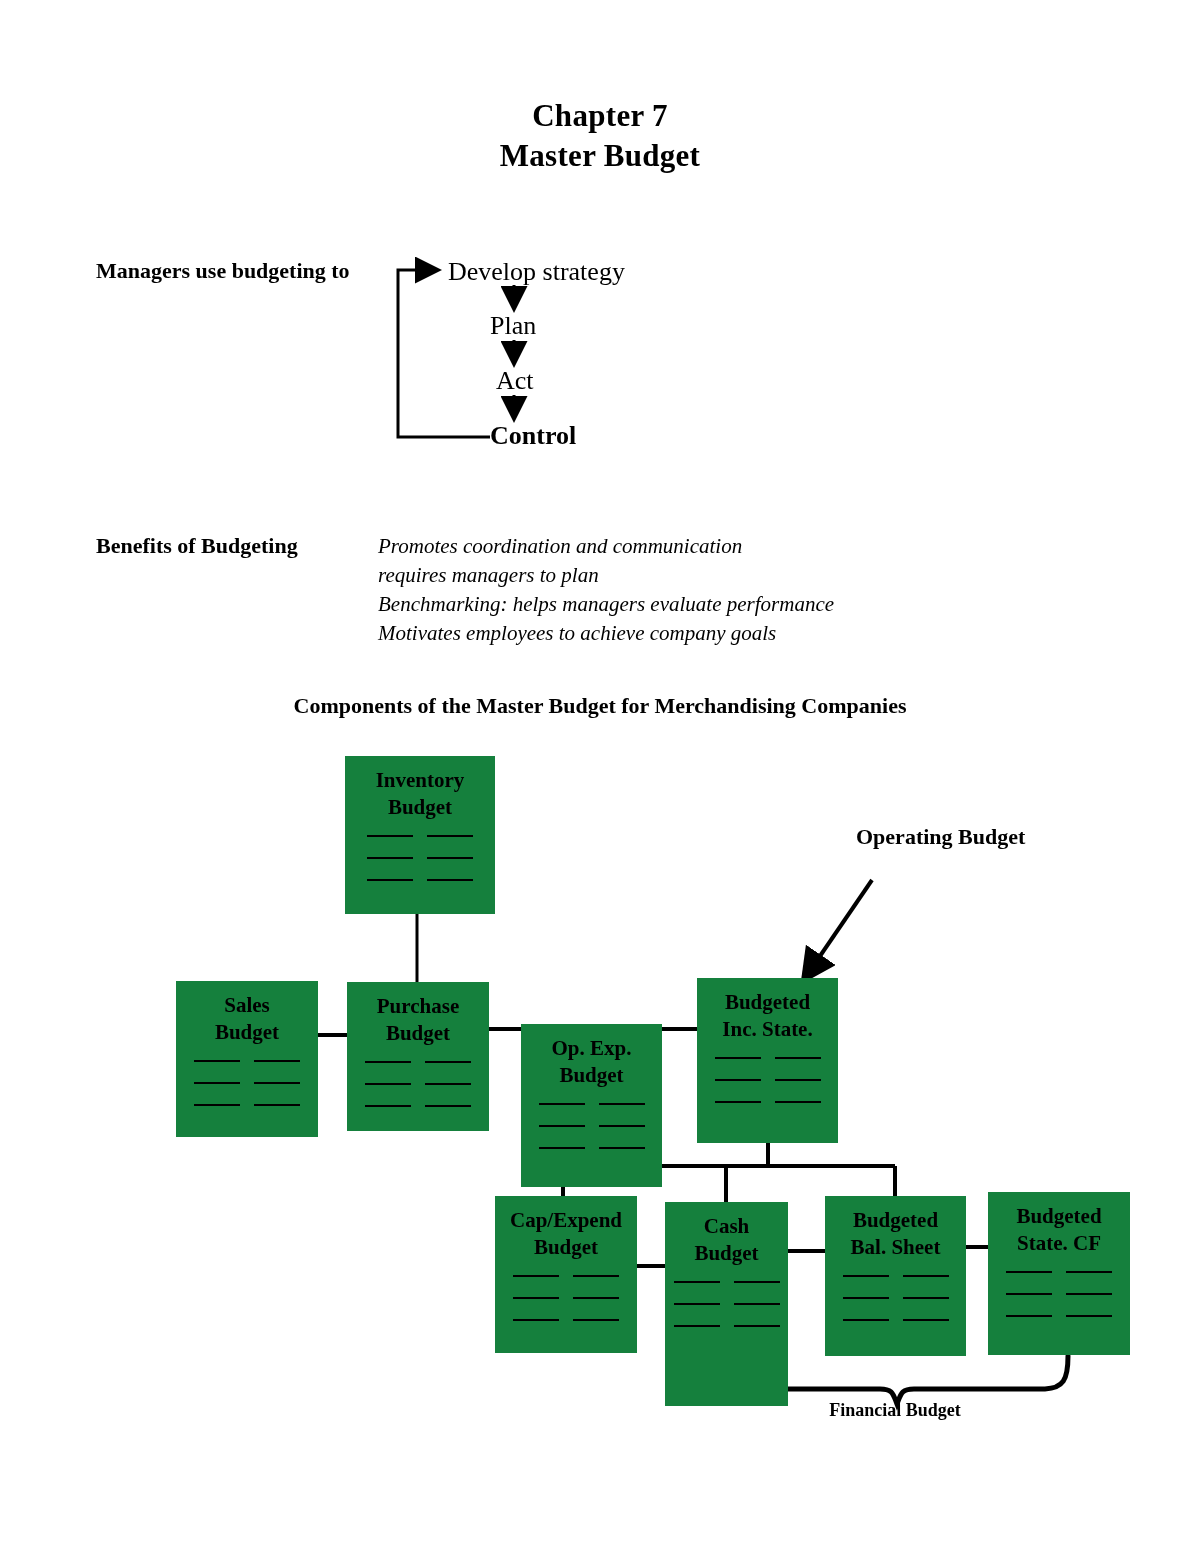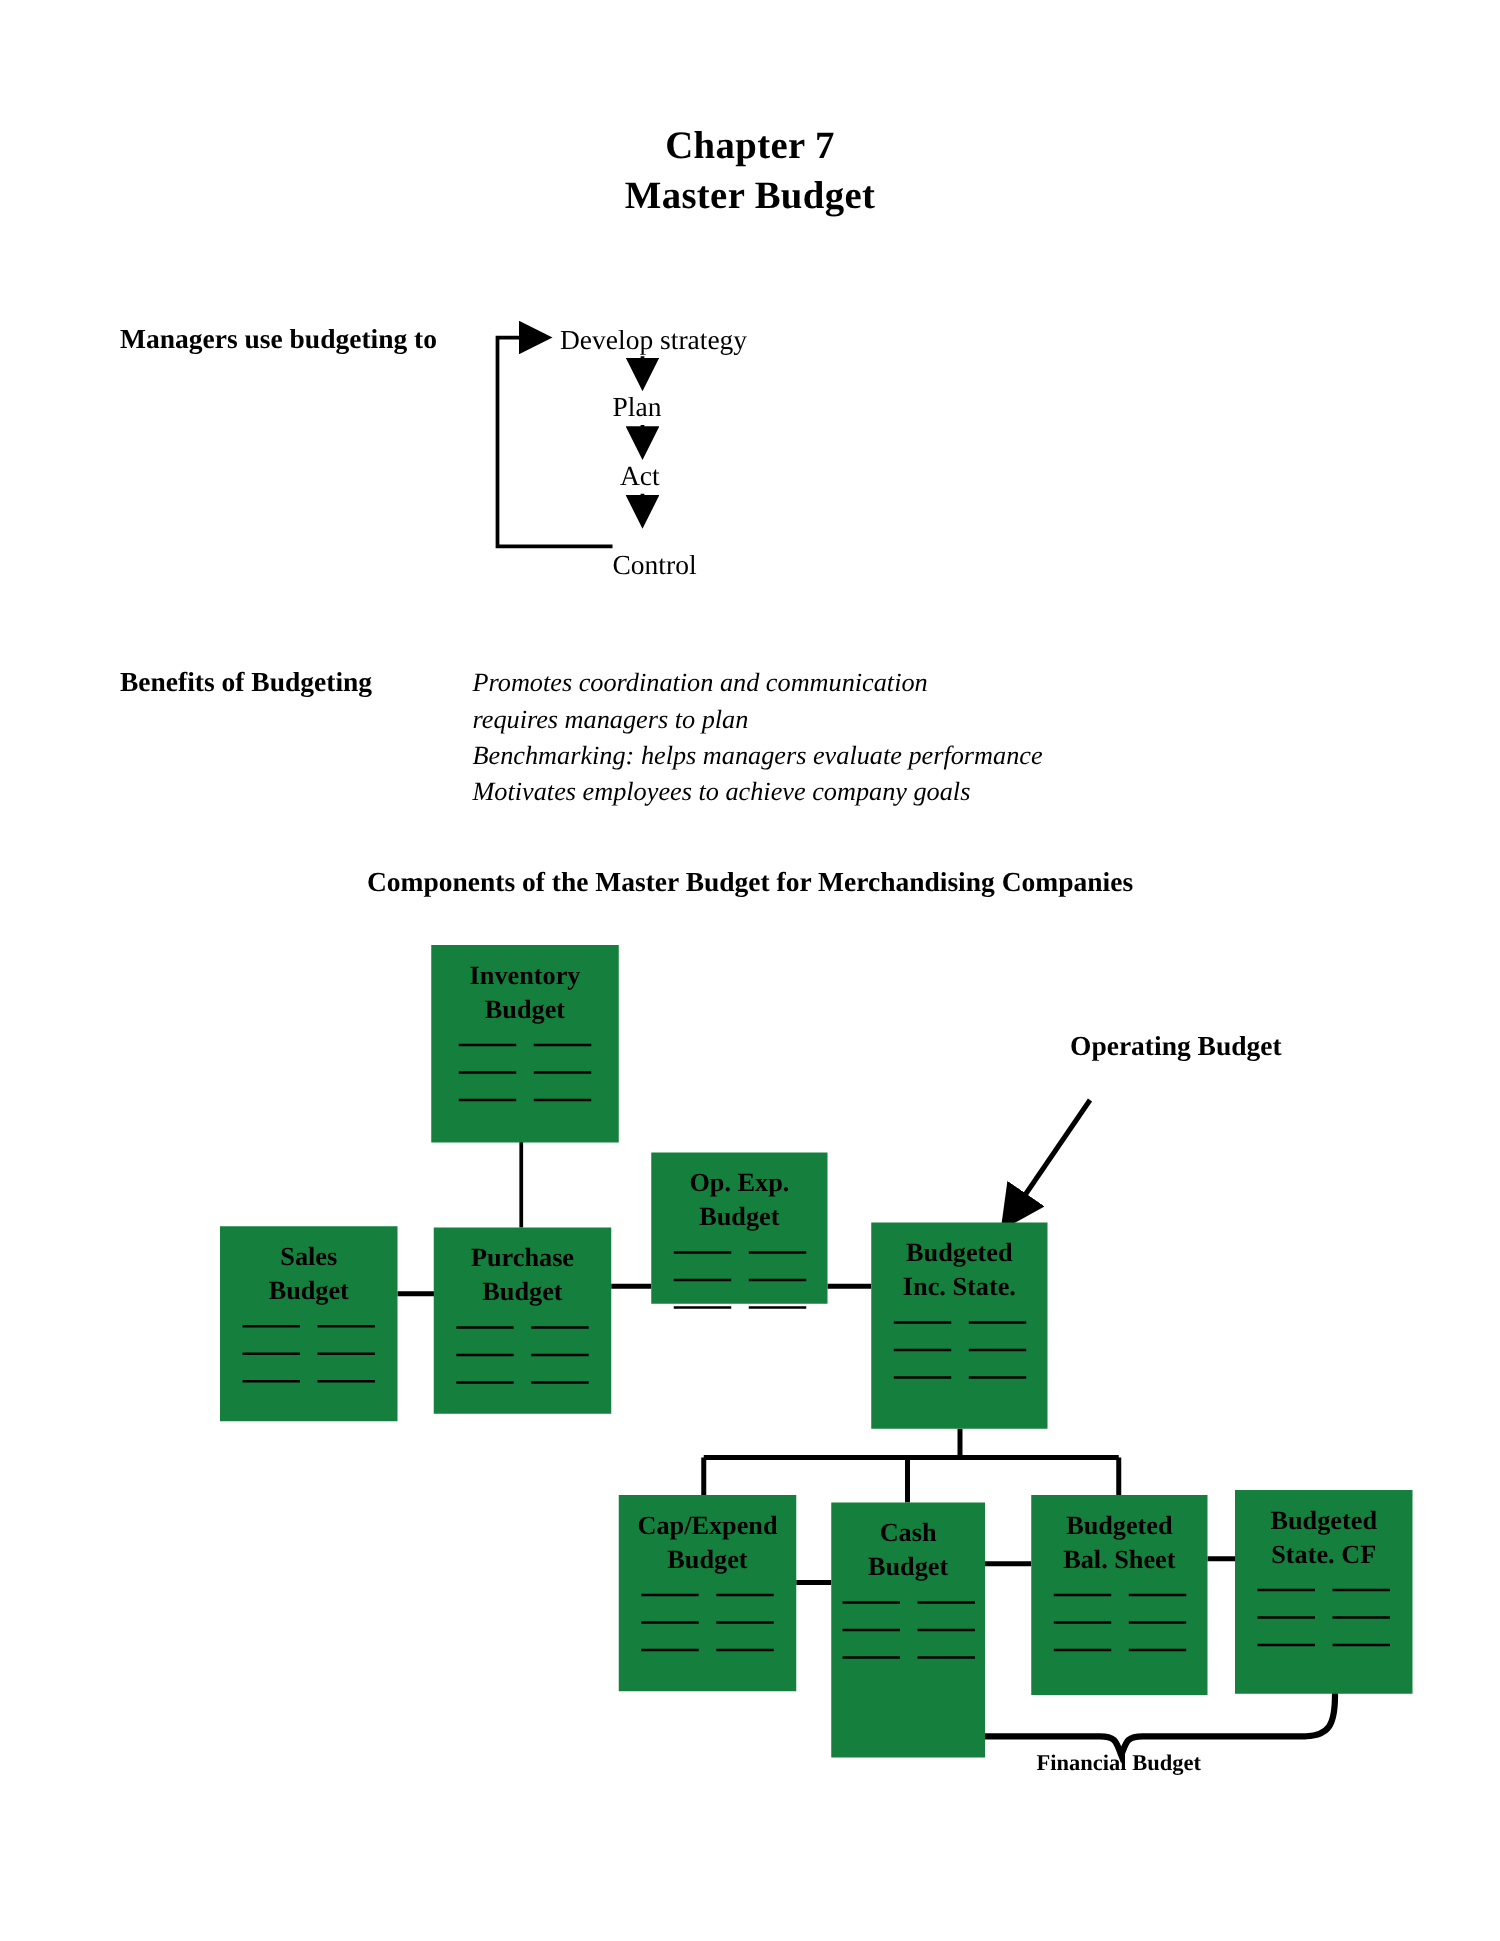--- a/index.html
+++ b/index.html
@@ -50,28 +50,28 @@
 
   .cycle {
     position: absolute;
     left: 390px;
     top: 255px;
     width: 260px;
     height: 210px;
   }
   .cycle-item {
     position: absolute;
-    font-size: 22px;
+    font-size: 26px;
     white-space: nowrap;
     line-height: 26px;
   }
   .cy-develop { left: 58px; top: 4px; }
   .cy-plan    { left: 100px; top: 58px; }
   .cy-act     { left: 106px; top: 113px; }
-  .cy-control { left: 100px; top: 184px; }
+  .cy-control { left: 100px; top: 168px; font-weight: bold; }
 
   .cycle svg { position: absolute; left: 0; top: 0; overflow: visible; }
 
   
   .lbl-benefits {
     position: absolute;
     left: 96px;
     top: 533px;
     font-size: 22px;
     font-weight: bold;
@@ -309,21 +309,21 @@
             <div class="rule-seg"></div>
             <div class="rule-seg"></div>
           </div>
         <div class="rule-row">
             <div class="rule-seg"></div>
             <div class="rule-seg"></div>
           </div>
       </div>
     </div>
 
-    <div class="bbox" style="left:521px; top:922px; width:141px; height:121px;">
+    <div class="bbox" style="left:521px; top:1024px; width:141px; height:163px;">
       <div class="bbox-title">Op. Exp.
 Budget</div>
       <div class="bbox-rules">
         <div class="rule-row">
             <div class="rule-seg"></div>
             <div class="rule-seg"></div>
           </div>
         <div class="rule-row">
             <div class="rule-seg"></div>
             <div class="rule-seg"></div>

